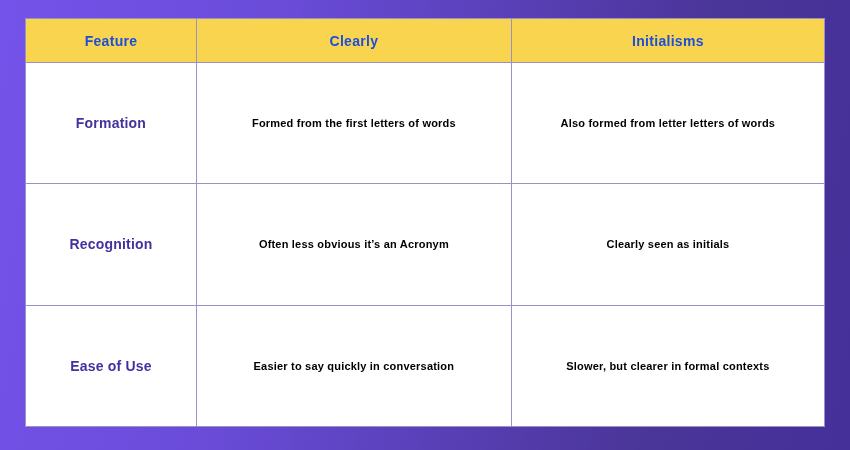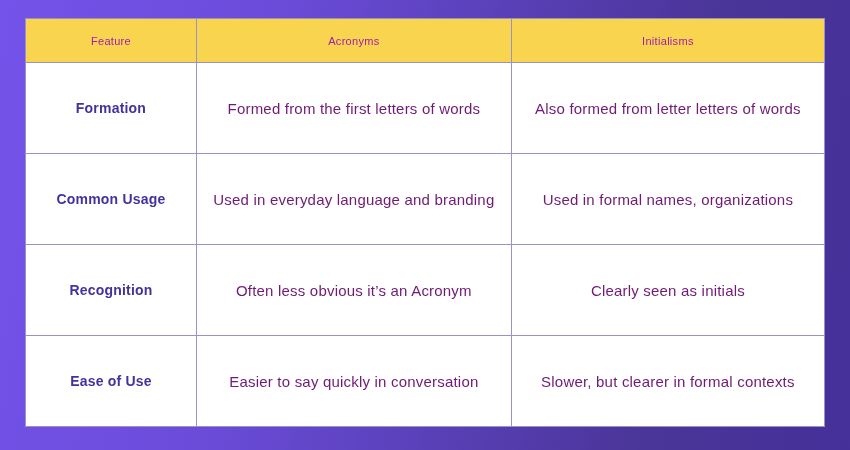--- a/index.html
+++ b/index.html
@@ -33,65 +33,60 @@
   .cmp-table th, .cmp-table td {
     border: 1px solid #9c90c8;
     text-align: center;
     vertical-align: middle;
     padding: 2px 10px;
   }
   .cmp-table thead tr { height: 44px; }
   .cmp-table tbody tr { height: 52px; }
   .cmp-table th {
     background: #f9d54f;
-    color: #a21caf;
-    font-size: 11px;
-    font-weight: 400;
+    color: #1d4ed8;
+    font-size: 14px;
+    font-weight: 700;
     letter-spacing: 0.3px;
   }
   .cmp-table td.feature {
     color: #45319e;
     font-size: 14px;
     font-weight: 700;
     letter-spacing: 0.2px;
   }
   .cmp-table td.detail {
-    color: #701a75;
-    font-size: 15px;
-    font-weight: 400;
+    color: #000000;
+    font-size: 11px;
+    font-weight: 700;
     letter-spacing: 0.2px;
   }
 </style>
 </head>
 <body>
 
 <div class="stage">
   <table class="cmp-table">
     <colgroup>
       <col class="c-feature">
       <col class="c-acronyms">
       <col class="c-initial">
     </colgroup>
     <thead>
       <tr>
         <th>Feature</th>
-        <th>Acronyms</th>
+        <th>Clearly</th>
         <th>Initialisms</th>
       </tr>
     </thead>
     <tbody>
       <tr>
         <td class="feature">Formation</td>
         <td class="detail">Formed from the first letters of words</td>
         <td class="detail">Also formed from letter letters of words</td>
-      </tr>
-      <tr>
-        <td class="feature">Common Usage</td>
-        <td class="detail">Used in everyday language and branding</td>
-        <td class="detail">Used in formal names, organizations</td>
       </tr>
       <tr>
         <td class="feature">Recognition</td>
         <td class="detail">Often less obvious it’s an Acronym</td>
         <td class="detail">Clearly seen as initials</td>
       </tr>
       <tr>
         <td class="feature">Ease of Use</td>
         <td class="detail">Easier to say quickly in conversation</td>
         <td class="detail">Slower, but clearer in formal contexts</td>

